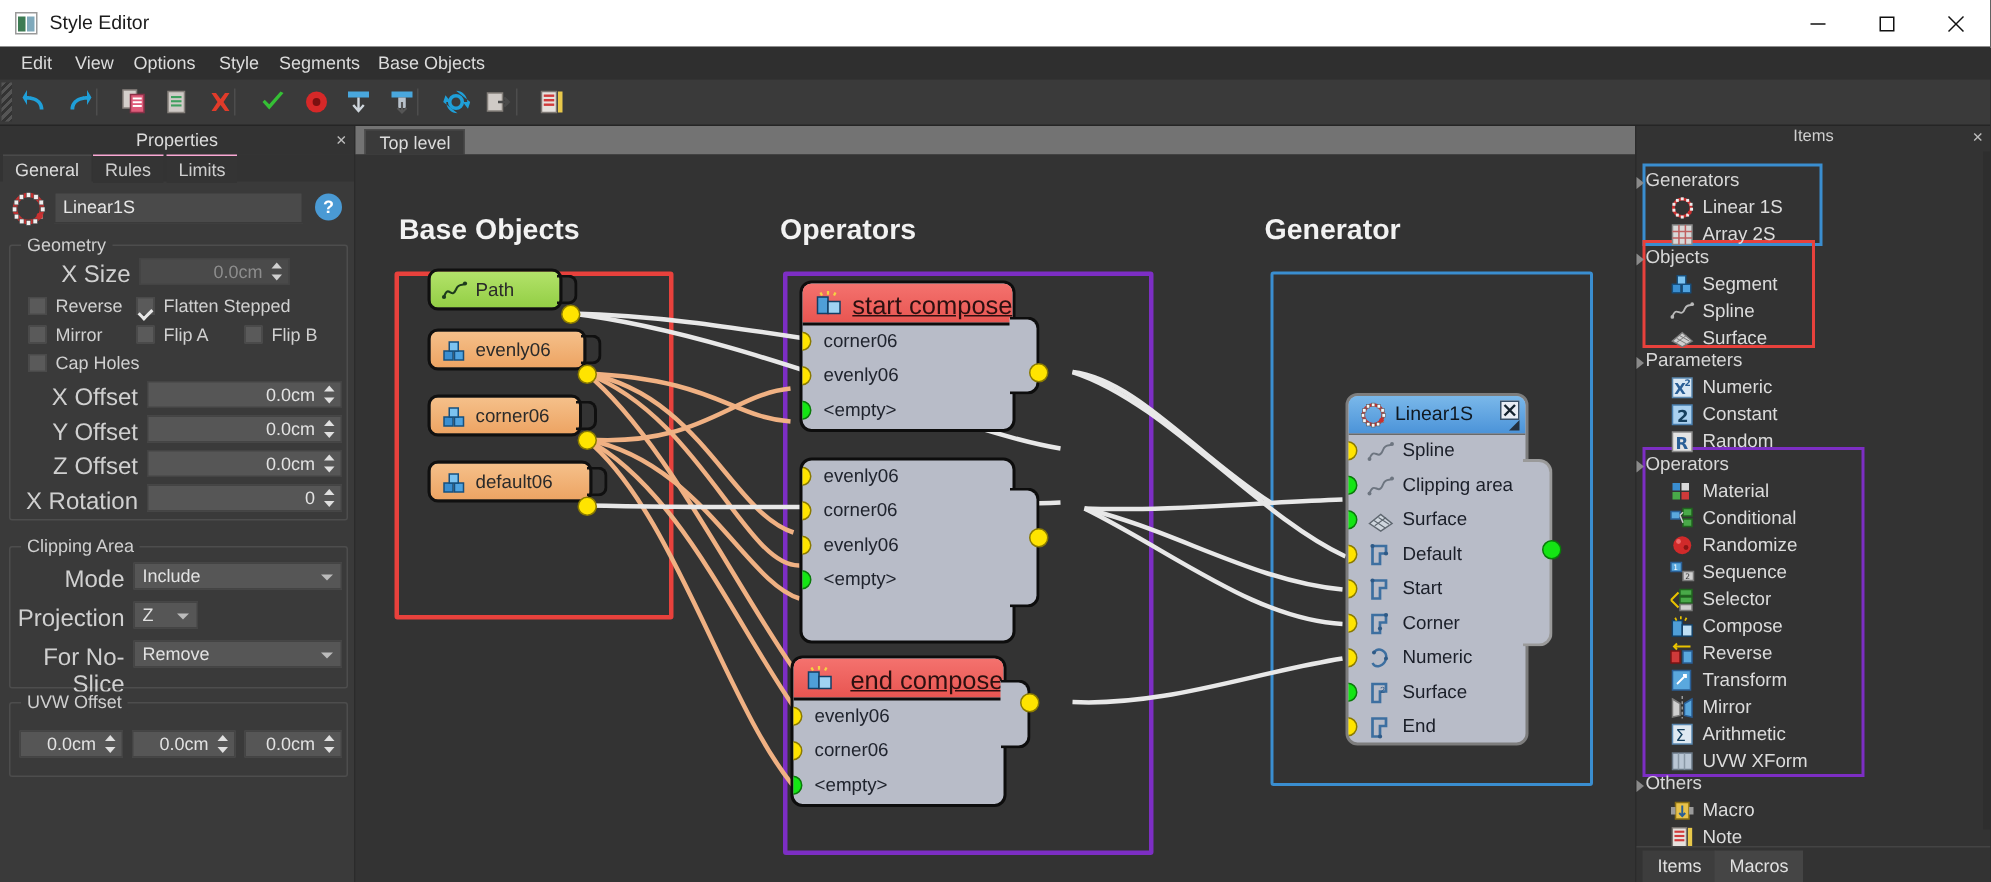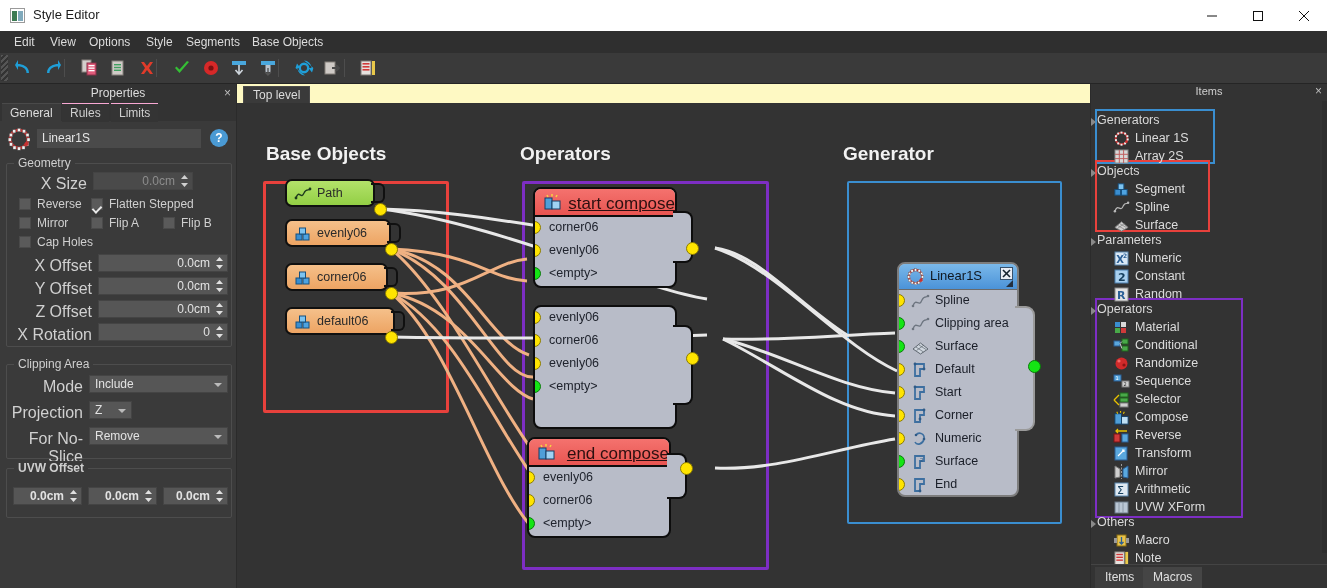--- a/index.html
+++ b/index.html
@@ -70,21 +70,21 @@
   .spin.dis .v{color:#8d8d8d;}
   .spin .arr{position:absolute;right:3px;top:1px;width:9px;height:14px;}
 
   .combo{position:absolute;height:18px;background:#565656;border:1px solid #444;box-sizing:border-box;}
   .combo .v{position:absolute;left:5px;top:1px;font-size:12px;color:#e2e2e2;line-height:15px;}
   .combo .car{position:absolute;right:5px;top:7px;width:0;height:0;
               border-left:4px solid transparent;border-right:4px solid transparent;border-top:4px solid #bbb;}
 
   
   .canvas{position:absolute;left:237px;top:84px;width:853px;height:504px;background:#333333;}
-  .crumbbar{position:absolute;left:0;top:0;width:853px;height:19px;background:#fef9c3;}
+  .crumbbar{position:absolute;left:0;top:0;width:853px;height:19px;background:#737373;}
   .crumb{position:absolute;left:6px;top:2px;height:16px;line-height:16px;padding:0 9px;font-size:12px;
          color:#dcdcdc;background:#3a3a3a;border:1px solid #4a4a4a;border-bottom:none;}
   .graph{position:absolute;left:0;top:19px;width:853px;height:485px;background:#333333;overflow:hidden;}
 
   .sectitle{position:absolute;font-size:19px;font-weight:bold;color:#f2f2f2;}
   .grect{position:absolute;box-sizing:border-box;border-radius:2px;}
 
   svg.wires{position:absolute;left:0;top:0;width:853px;height:485px;pointer-events:none;}
   .obj{position:absolute;height:28px;border-radius:7px;border:2px solid #101010;box-sizing:border-box;}
   .obj .nico{position:absolute;left:7px;top:4px;width:18px;height:18px;}
@@ -383,21 +383,21 @@
         <div class="car"></div>
       </div>
 
       <div class="lbl" style="left:0px;top:65px;width:76px;">For No-Slice</div>
       <div class="combo" style="left:82px;top:62px;width:139px;">
         <div class="v">Remove</div>
         <div class="car"></div>
       </div>
     </div>
 
-    <div class="group" style="left:6px;top:384px;width:224px;height:48px;font-weight:bold;">
+    <div class="group" style="left:6px;top:384px;width:224px;height:48px;">
       <div class="group-lbl">UVW Offset</div>
       <div class="spin" style="left:6px;top:18px;width:69px;">
         <div class="v">0.0cm</div>
         <svg class="arr" viewBox="0 0 9 14">
             <path d="M4.5 1 L8 5 L1 5 Z" fill="#e0e0e0"></path>
             <path d="M4.5 13 L1 9 L8 9 Z" fill="#e0e0e0"></path>
           </svg>
       </div>
       <div class="spin" style="left:81px;top:18px;width:69px;">
         <div class="v">0.0cm</div>

